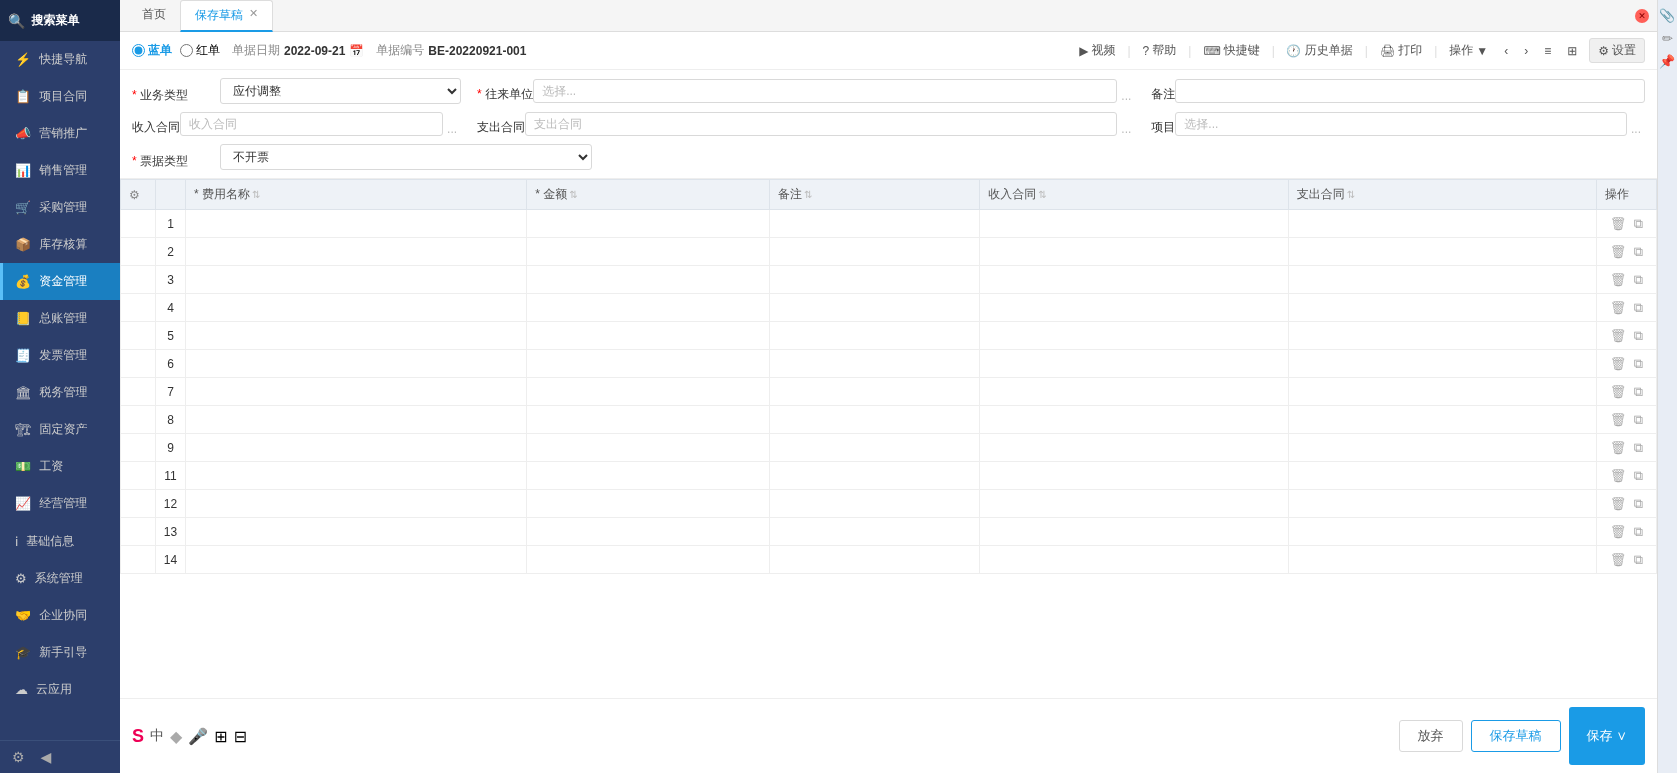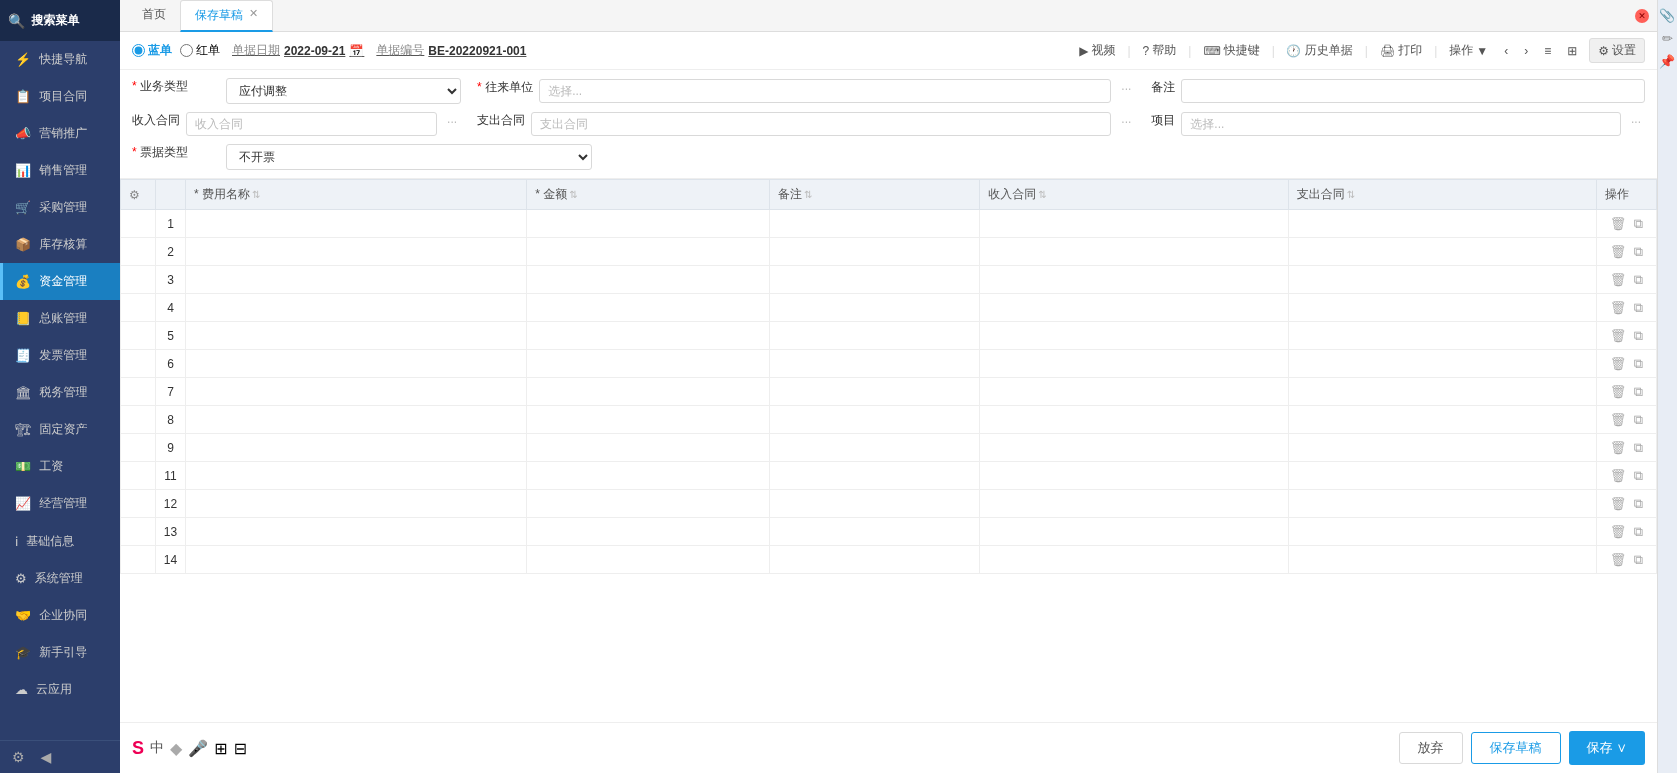--- a/index.html
+++ b/index.html
@@ -99,21 +99,21 @@
       border-bottom: 1px solid #eee;
       gap: 4px;
       flex-shrink: 0;
       font-size: 12px;
     }
     .toolbar-left { display: flex; align-items: center; gap: 12px; flex: 1; }
     .radio-group { display: flex; gap: 8px; align-items: center; }
     .radio-item { display: flex; align-items: center; gap: 3px; cursor: pointer; }
     .radio-item input[type="radio"] { accent-color: #1a9be6; }
     .radio-blue { color: #1a9be6; font-weight: bold; }
-    .toolbar-field { display: flex; align-items: center; gap: 4px; color: #555; text-decoration: underline; }
+    .toolbar-field { display: flex; align-items: center; gap: 4px; color: #555; }
     .toolbar-field .field-label { color: #888; }
     .toolbar-field .field-value { color: #333; font-weight: bold; }
     .toolbar-right { display: flex; align-items: center; gap: 8px; color: #555; }
     .toolbar-btn {
       display: flex; align-items: center; gap: 3px; cursor: pointer; color: #555; padding: 2px 4px;
     }
     .settings-btn {
       background: #f0f0f0; border: 1px solid #ddd; padding: 3px 8px; border-radius: 3px; cursor: pointer;
       display: flex; align-items: center; gap: 3px; font-size: 12px;
     }
@@ -123,21 +123,21 @@
     
     .form-fields {
       padding: 8px 12px;
       display: flex;
       flex-direction: column;
       gap: 8px;
       border-bottom: 1px solid #eee;
       flex-shrink: 0;
     }
     .form-row { display: flex; align-items: center; gap: 16px; }
-    .form-group { display: flex; align-items: flex-start; gap: 6px; flex: 1; }
+    .form-group { display: flex; align-items: flex-end; flex: 1; }
     .form-label { color: #333; white-space: nowrap; font-size: 12px; }
     .form-label.required::before { content: '* '; color: red; }
     .form-input {
       flex: 1; border: 1px solid #d9d9d9; border-radius: 3px; padding: 4px 8px;
       font-size: 12px; color: #333; background: #fff; min-width: 0;
     }
     .form-input::placeholder { color: #bbb; }
     .form-select-wrap { display: flex; align-items: center; flex: 1; gap: 2px; }
     .form-select {
       flex: 1; border: 1px solid #d9d9d9; border-radius: 3px; padding: 4px 8px;
@@ -179,21 +179,21 @@
 
     .btn-abandon {
       border: 1px solid #d9d9d9; background: #fff; padding: 6px 18px;
       border-radius: 3px; cursor: pointer; font-size: 13px; color: #555;
     }
     .btn-draft {
       border: 1px solid #1a9be6; background: #fff; padding: 6px 18px;
       border-radius: 3px; cursor: pointer; font-size: 13px; color: #1a9be6;
     }
     .btn-save {
-      border: none; background: #1a9be6; padding: 8px 18px;
+      border: none; background: #1a9be6; padding: 20px 18px;
       border-radius: 3px; cursor: pointer; font-size: 13px; color: white;
     }
 
     
     .right-panel {
       width: 20px; background: #e8edf5; border-left: 1px solid #ddd;
       display: flex; flex-direction: column; align-items: center; padding: 8px 0; gap: 8px;
       flex-shrink: 0;
     }
     .right-panel-icon { color: #888; cursor: pointer; font-size: 13px; }

